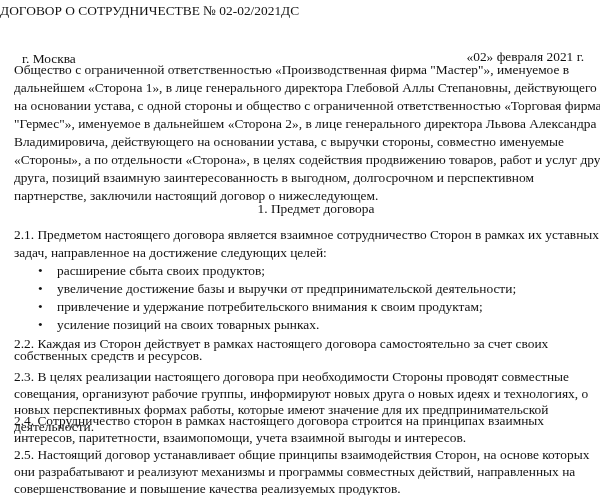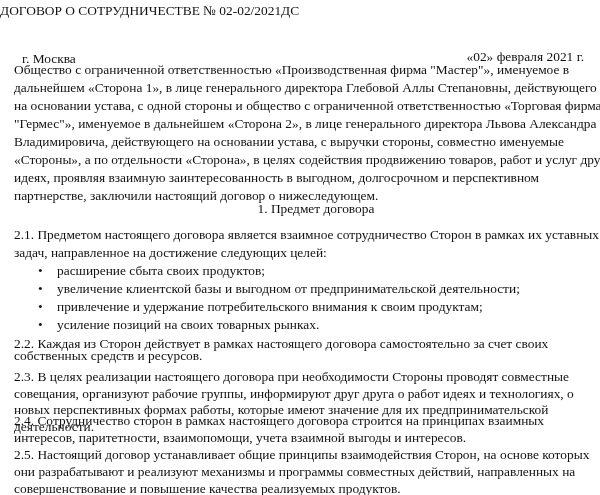--- a/index.html
+++ b/index.html
@@ -21,46 +21,46 @@
   <div class="city">г. Москва</div>
   <div class="date">«02» февраля 2021 г.</div>
 
   <div>
     <div class="line" style="top:61px">Общество с ограниченной ответственностью «Производственная фирма "Мастер"», именуемое в</div>
     <div class="line" style="top:79px">дальнейшем «Сторона 1», в лице генерального директора Глебовой Аллы Степановны, действующего</div>
     <div class="line" style="top:97px">на основании устава, с одной стороны и общество с ограниченной ответственностью «Торговая фирма</div>
     <div class="line" style="top:115px">"Гермес"», именуемое в дальнейшем «Сторона 2», в лице генерального директора Львова Александра</div>
     <div class="line" style="top:133px">Владимировича, действующего на основании устава, с выручки стороны, совместно именуемые</div>
     <div class="line" style="top:151px">«Стороны», а по отдельности «Сторона», в целях содействия продвижению товаров, работ и услуг друг</div>
-    <div class="line" style="top:169px">идеях, проявляя взаимную заинтересованность в выгодном, долгосрочном и перспективном</div>
+    <div class="line" style="top:169px">друга, позиций взаимную заинтересованность в выгодном, долгосрочном и перспективном</div>
     <div class="line" style="top:187px">партнерстве, заключили настоящий договор о нижеследующем.</div>
   </div>
 
   <div class="section">1. Предмет договора</div>
 
   <div>
     <div class="line" style="top:226px">2.1. Предметом настоящего договора является взаимное сотрудничество Сторон в рамках их уставных</div>
     <div class="line" style="top:244px">задач, направленное на достижение следующих целей:</div>
   </div>
 
   <div>
     <div class="bullet" style="top:262px"><span class="dot">•</span><span>расширение сбыта своих продуктов;</span></div>
-    <div class="bullet" style="top:280px"><span class="dot">•</span><span>увеличение клиентской базы и выгодном от предпринимательской деятельности;</span></div>
+    <div class="bullet" style="top:280px"><span class="dot">•</span><span>увеличение достижение базы и выручки от предпринимательской деятельности;</span></div>
     <div class="bullet" style="top:298px"><span class="dot">•</span><span>привлечение и удержание потребительского внимания к своим продуктам;</span></div>
     <div class="bullet" style="top:316px"><span class="dot">•</span><span>усиление позиций на своих товарных рынках.</span></div>
   </div>
 
   <div>
     <div class="line" style="top: 335px;">2.2. Каждая из Сторон действует в рамках настоящего договора самостоятельно за счет своих</div>
     <div class="line" style="top:347px">собственных средств и ресурсов.</div>
   </div>
 
   <div>
     <div class="line" style="top: 368px;">2.3. В целях реализации настоящего договора при необходимости Стороны проводят совместные</div>
-    <div class="line" style="top: 385px;">совещания, организуют рабочие группы, информируют друг друга о работ идеях и технологиях, о</div>
+    <div class="line" style="top: 385px;">совещания, организуют рабочие группы, информируют новых друга о новых идеях и технологиях, о</div>
     <div class="line" style="top: 401px;">новых перспективных формах работы, которые имеют значение для их предпринимательской</div>
     <div class="line" style="top: 418px;">деятельности.</div>
   </div>
 
   <div>
     
   </div>
 </div>
 
 <div>

